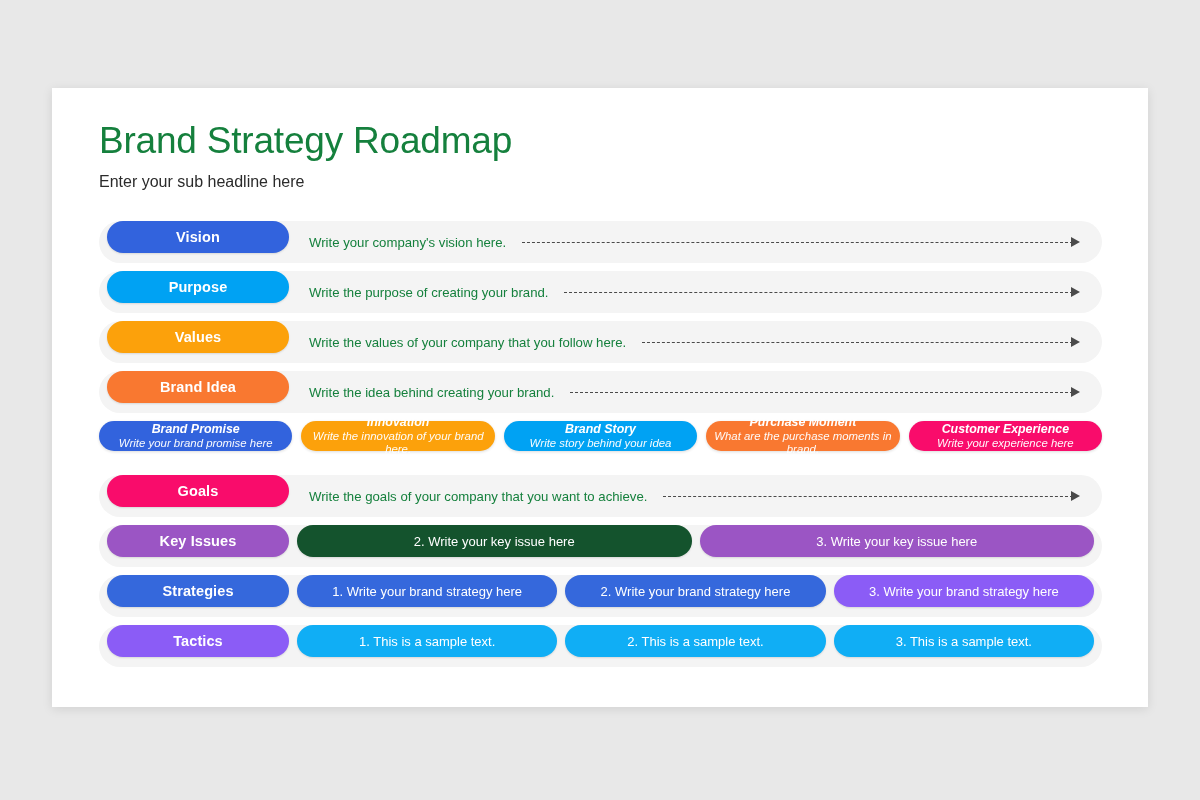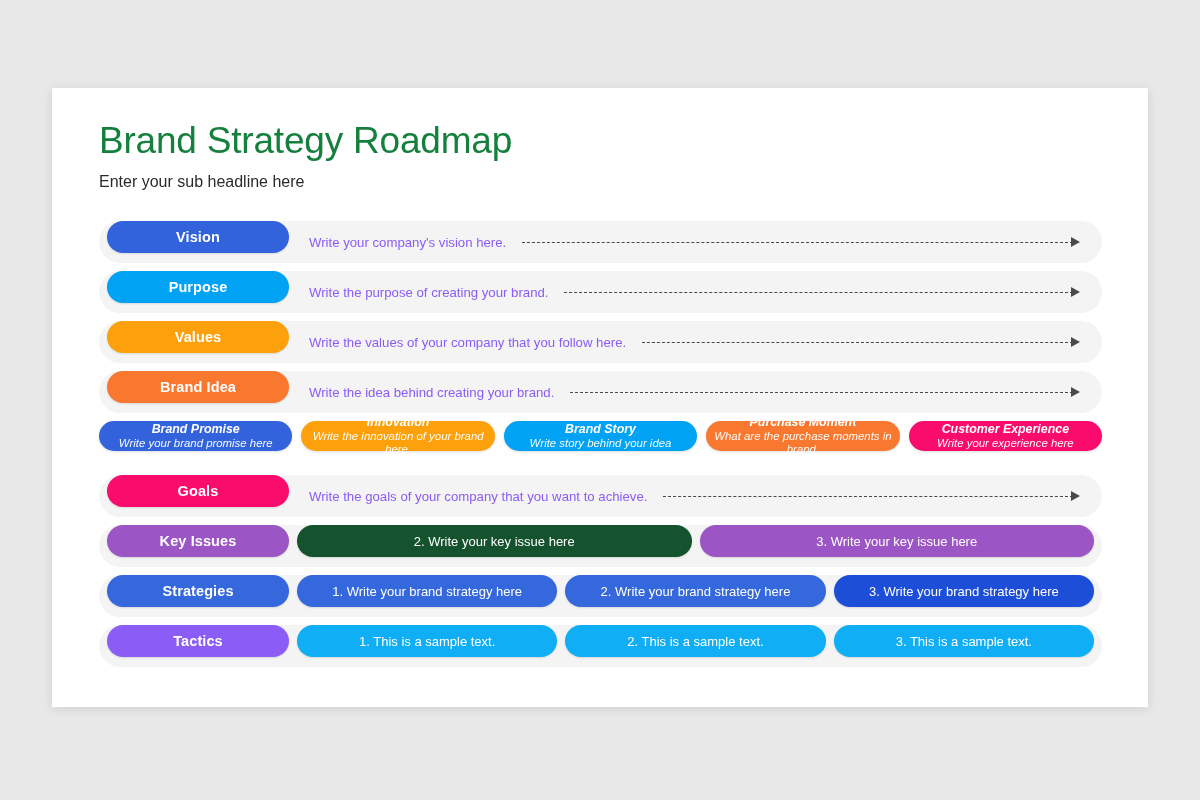--- a/index.html
+++ b/index.html
@@ -88,21 +88,21 @@
     flex: 1 1 auto;
     display: flex;
     align-items: center;
     padding-left: 20px;
     padding-right: 22px;
     min-width: 0;
   }
 
   .desc {
     font-size: 13.2px;
-    color: #8b5cf6;
+    color: #15803d;
     white-space: nowrap;
     flex: 0 0 auto;
   }
 
   .connector {
     flex: 1 1 auto;
     position: relative;
     height: 11px;
     margin-left: 16px;
     min-width: 20px;
@@ -291,21 +291,21 @@
           <div class="card" style="background: #14532d;">2. Write your key issue here</div>
           <div class="card" style="background: rgb(155, 85, 196);">3. Write your key issue here</div>
         </div>
       </div>
 
       <div class="row">
         <div class="pill" style="background: rgb(53, 104, 220);">Strategies</div>
         <div class="cards">
           <div class="card" style="background: rgb(53, 104, 220);">1. Write your brand strategy here</div>
           <div class="card" style="background: rgb(53, 104, 220);">2. Write your brand strategy here</div>
-          <div class="card" style="background: #1d4ed8;">3. Write your brand strategy here</div>
+          <div class="card" style="background: #8b5cf6;">3. Write your brand strategy here</div>
         </div>
       </div>
 
       <div class="row">
         <div class="pill" style="background: #8b5cf6;">Tactics</div>
         <div class="cards">
           <div class="card" style="background: rgb(16, 174, 245);">1. This is a sample text.</div>
           <div class="card" style="background: rgb(16, 174, 245);">2. This is a sample text.</div>
           <div class="card" style="background: rgb(16, 174, 245);">3. This is a sample text.</div>
         </div>

